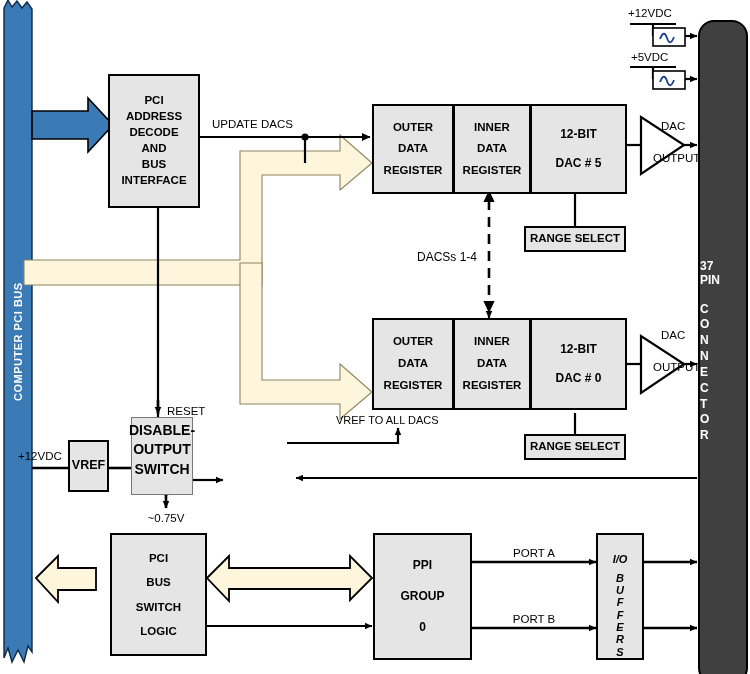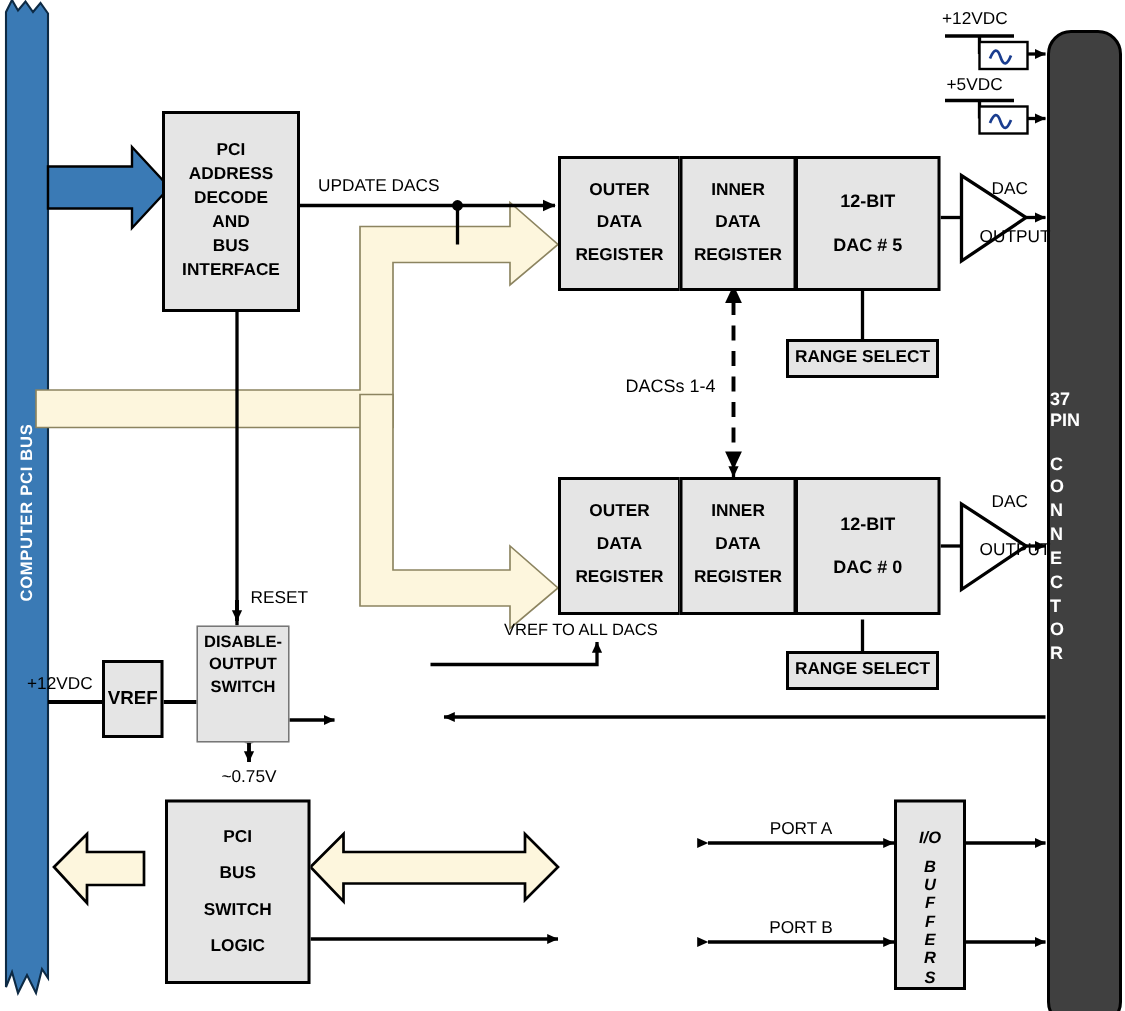--- a/index.html
+++ b/index.html
@@ -308,52 +308,57 @@
     <span class="ln">12-BIT</span>
     <span class="ln">DAC # 0</span>
   </div>
   <div class="blk" style="left:524px; top:434px; width:102px; height:26px; font-size:11.5px;">
     <span class="ln">RANGE SELECT</span>
   </div>
 
   <div class="blk" style="left:68px; top:440px; width:41px; height:52px; font-size:12.5px;">
     <span class="ln">VREF</span>
   </div>
-  <div class="blk thin" style="left:131px; top:417px; width:62px; height:78px; font-size:11px;
+  <div class="blk thin" style="left:131px; top:417px; width:62px; height:78px; font-size:14px;
               justify-content:flex-start; padding-top:3px; border-color:#777;">
     <span class="ln">DISABLE-</span>
     <span class="ln">OUTPUT</span>
     <span class="ln">SWITCH</span>
   </div>
 
   <div class="blk" style="left:110px; top:533px; width:97px; height:123px; font-size:11.5px; line-height:2.1;">
     <span class="ln">PCI</span>
     <span class="ln">BUS</span>
     <span class="ln">SWITCH</span>
     <span class="ln">LOGIC</span>
+  </div>
+  <div class="blk" style="left:373px; top:533px; width:99px; height:127px; font-size:12px; line-height:2.6;">
+    <span class="ln">PPI</span>
+    <span class="ln">GROUP</span>
+    <span class="ln">0</span>
   </div>
   <div class="blk" style="left:596px; top:533px; width:48px; height:127px; font-size:11px;
               justify-content:flex-end; padding-top:6px;font-style:italic;">
     <span class="ln">I/O</span>
     <div class="vstack" style="margin-top:5px;">
       <span>B</span>
       <span>U</span>
       <span>F</span>
       <span>F</span>
       <span>E</span>
       <span>R</span>
       <span>S</span>
     </div>
   </div>
 
   <div class="lbl" style="left:212px; top:118px; font-size:11.5px;">UPDATE DACS</div>
 
   <div class="lbl" style="left:417px; top:250px; font-size:12px;">DACSs 1-4</div>
 
-  <div class="lbl" style="left:167px; top:393px; font-size:11.5px;text-align:center;">RESET</div>
+  <div class="lbl" style="left:167px; top:405px; font-size:11.5px;text-align:center;">RESET</div>
 
   <div class="lbl" style="left:336px; top:414px; font-size:11px;">VREF TO ALL DACS</div>
 
   <div class="lbl ctr" style="left:166px; top:512px; font-size:11.5px;">~0.75V</div>
 
   <div class="lbl" style="left:18px; top:450px; font-size:11.5px;">+12VDC</div>
 
   <div class="lbl" style="left:628px; top:7px; font-size:11.5px;">+12VDC</div>
 
   <div class="lbl" style="left:631px; top:51px; font-size:11.5px;">+5VDC</div>

